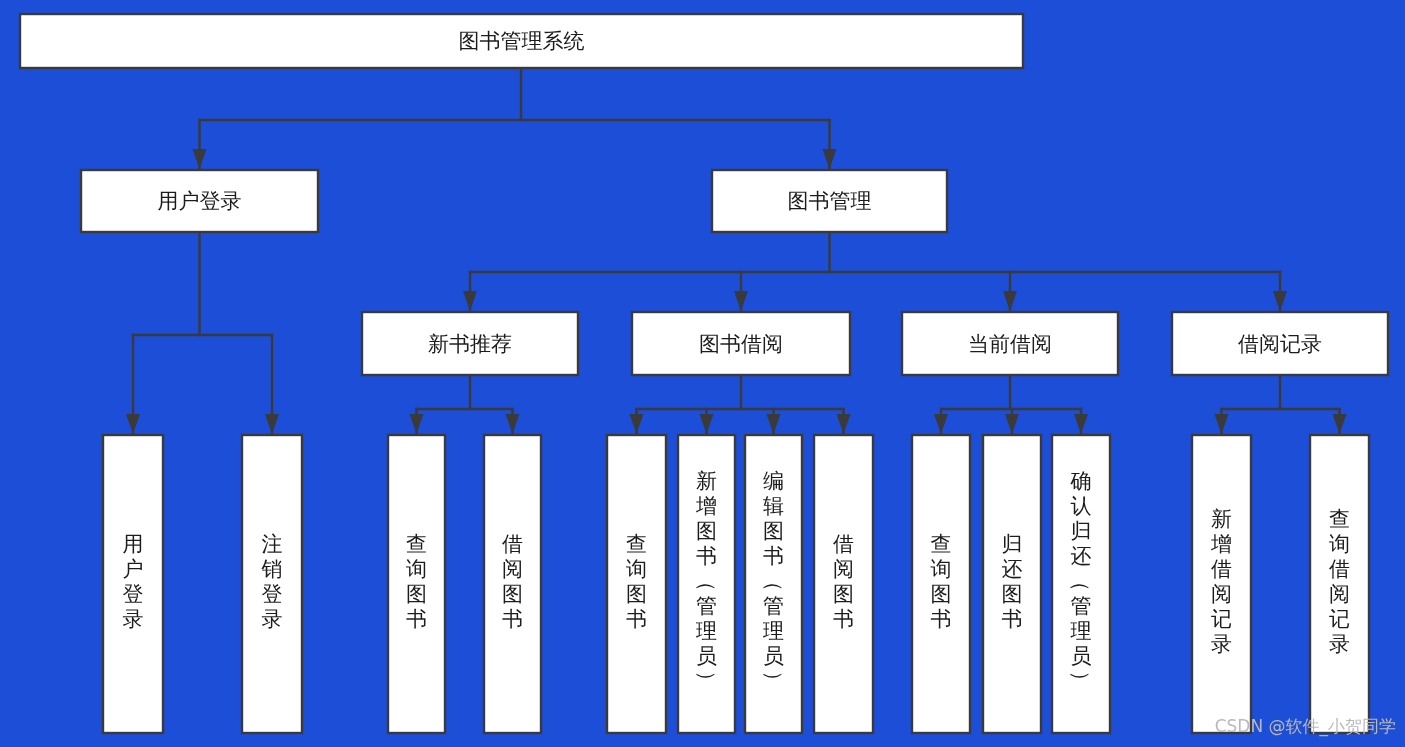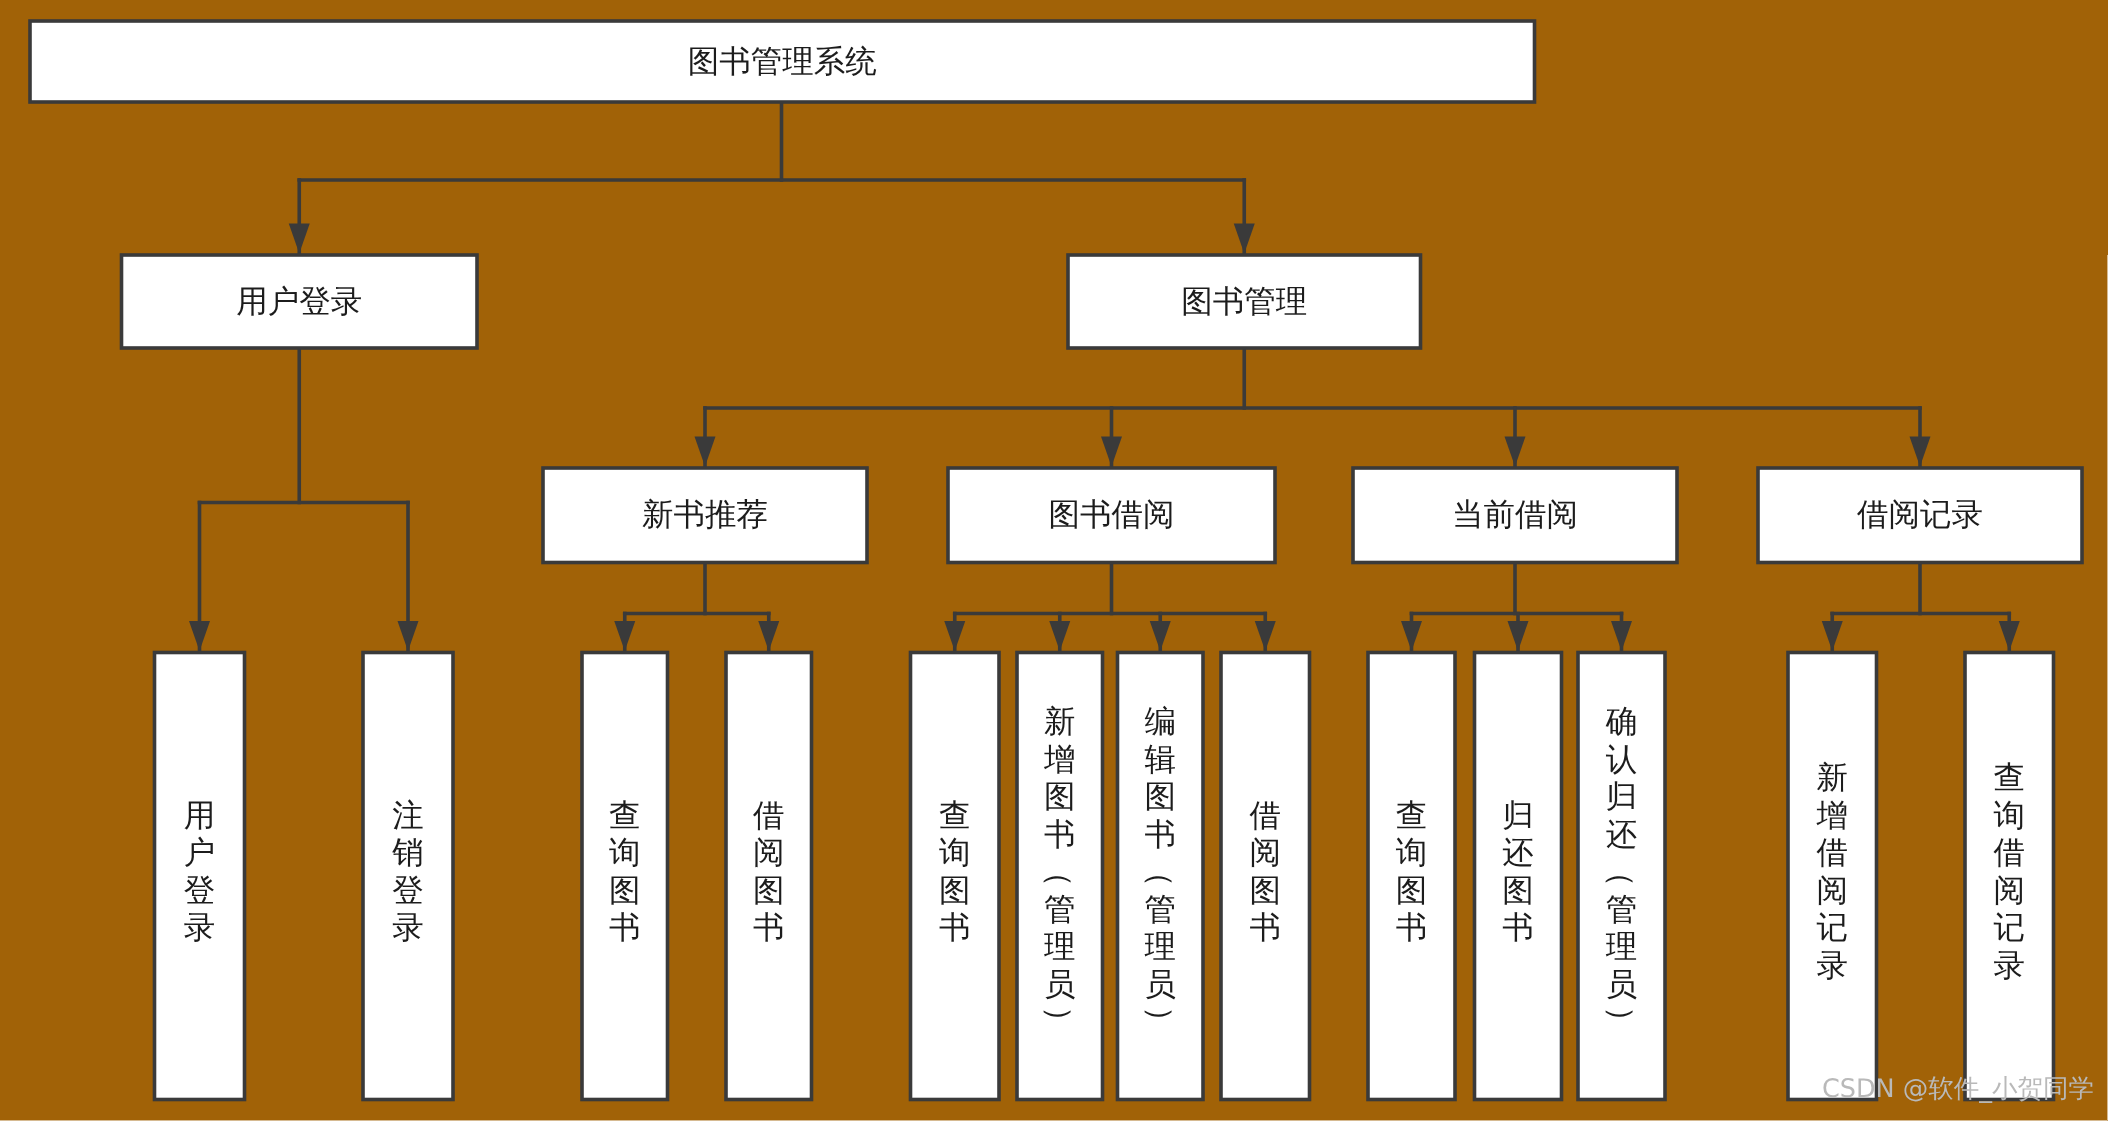--- a/index.html
+++ b/index.html
@@ -8,21 +8,21 @@
     padding: 0;
     background: #ffffff;
   }
   body {
     font-family: "DejaVu Sans", "Liberation Sans", sans-serif;
   }
   #diagram-root {
     position: relative;
     width: 1405px;
     height: 747px;
-    background: #a16207;
+    background: #1d4ed8;
     overflow: hidden;
   }
   svg#flowchart {
     position: absolute;
     top: 0;
     left: 0;
     width: 1405px;
     height: 747px;
     display: block;
   }

